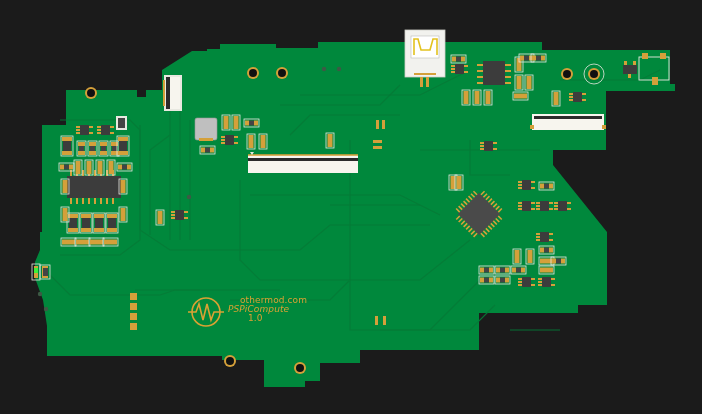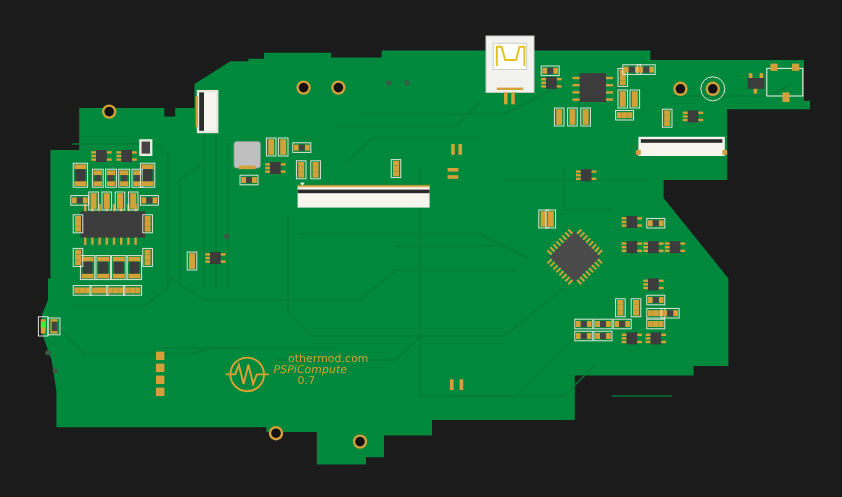--- a/index.html
+++ b/index.html
@@ -529,14 +529,14 @@
       <rect x="652" y="77" width="6" height="8" fill="#d4a03a"></rect>
       <rect x="623" y="65" width="14" height="9" fill="#3c3c3c"></rect>
       <rect x="624" y="61" width="3" height="4" fill="#d4a03a"></rect>
         <rect x="633" y="61" width="3" height="4" fill="#d4a03a"></rect>
         <rect x="628" y="74" width="3" height="4" fill="#d4a03a"></rect>
     </g>
   </svg>
 
   <div class="silk-text" style="left:240px;top:296px;">othermod.com</div>
   <div class="silk-text" style="left:228px;top:305px;font-style:italic;">PSPiCompute</div>
-  <div class="silk-text" style="left:248px;top:314px;">0.7</div>
+  <div class="silk-text" style="left:248px;top:314px;">1.0</div>
 </div>
 
 </body></html>

